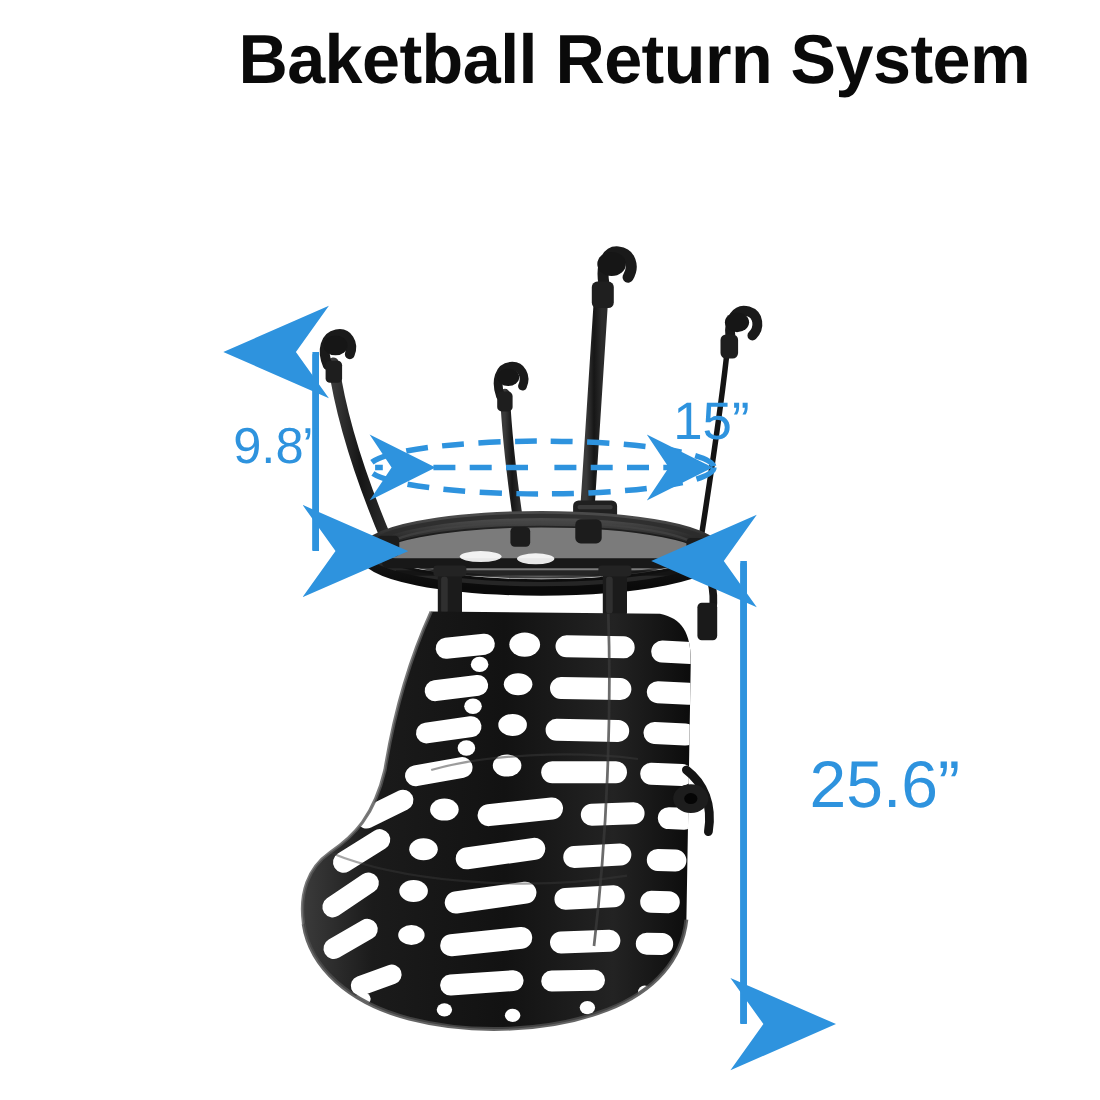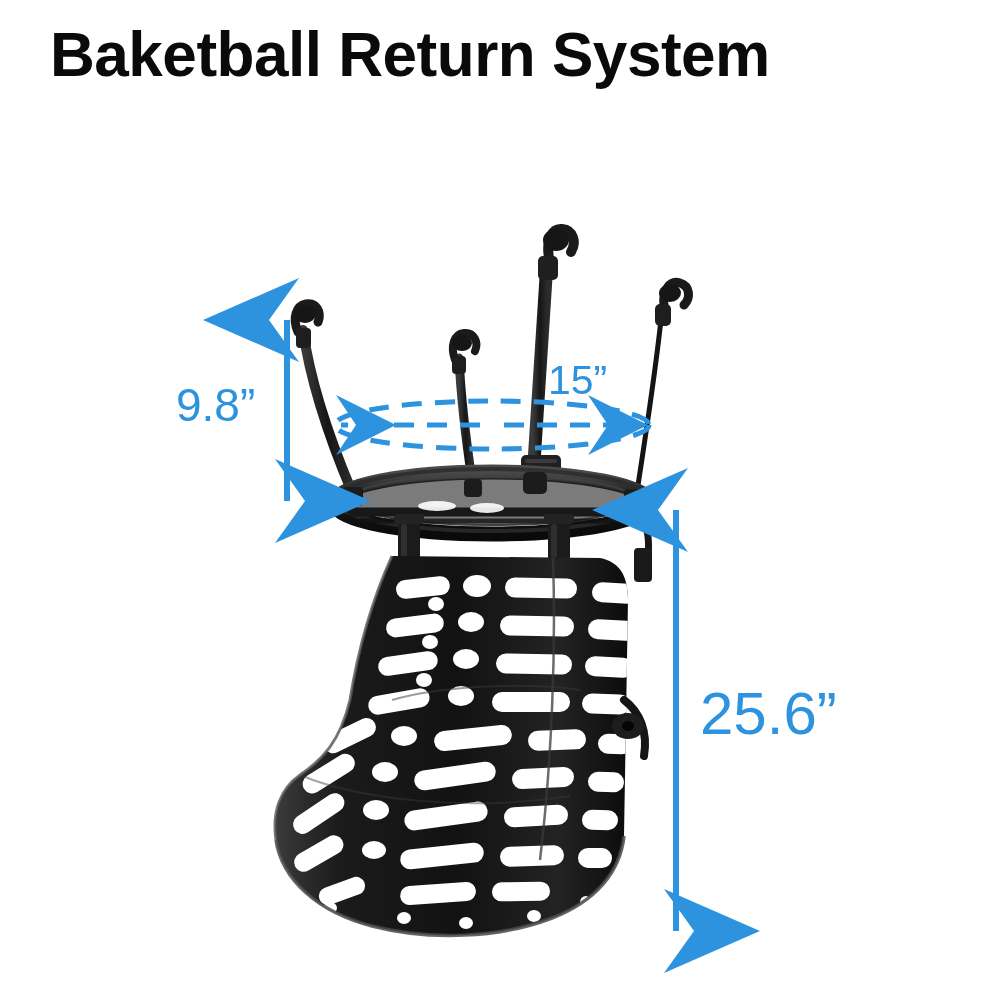--- a/index.html
+++ b/index.html
@@ -4,21 +4,21 @@
 <title>Baketball Return System</title>
 <style>
   html,body{margin:0;padding:0;}
   body{
     width:1000px;height:1000px;
     background:#ffffff;
     font-family:"Liberation Sans","DejaVu Sans",sans-serif;
     overflow:hidden;
     position:relative;
   }
-  #stage{position:absolute;inset:0;width:1000px;height:988px;}
+  #stage{position:absolute;inset:0;width:1000px;height:988px;text-align:right;}
 
   
   .page-title{
     position:absolute;
     left:50px; top:18px;
     width:900px;
     font-size:63px;
     line-height:72px;
     font-weight:700;
     color:#0a0a0a;
@@ -31,23 +31,24 @@
   
   .artwork{position:absolute;left:0;top:0;width:1000px;height:1000px;}
 
   
   .dim-label{
     position:absolute;
     color:#2e93de;
     font-weight:400;
     white-space:nowrap;
     line-height:1;
+    margin-left:36px;
   }
   .dim-98{ left:176px; top:382px; font-size:46px; }
-  .dim-15{ left:548px; top:360px; font-size:41px; }
+  .dim-15{ left:576px; top:360px; font-size:48px; }
   .dim-256{ left:700px; top:684px; font-size:60px; }
 
   .dim-svg{position:absolute;left:0;top:0;width:1000px;height:1000px;pointer-events:none;}
 </style>
 </head>
 <body style="background: rgb(255, 255, 255);">
 
 <div id="stage">
 
   <div class="page-title" style="color: rgb(10, 10, 10);">Baketball Return System</div>

